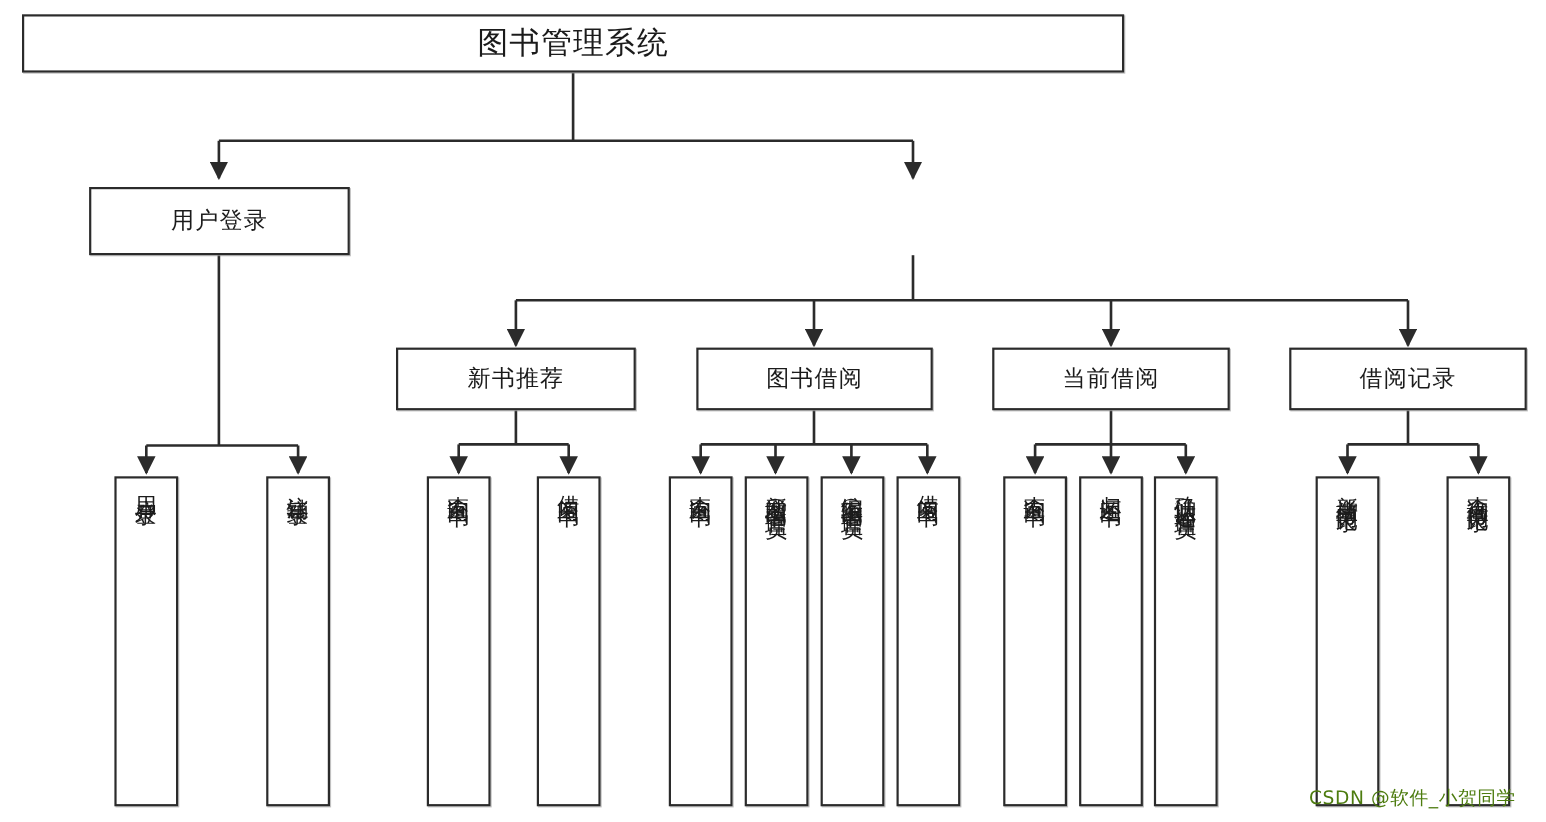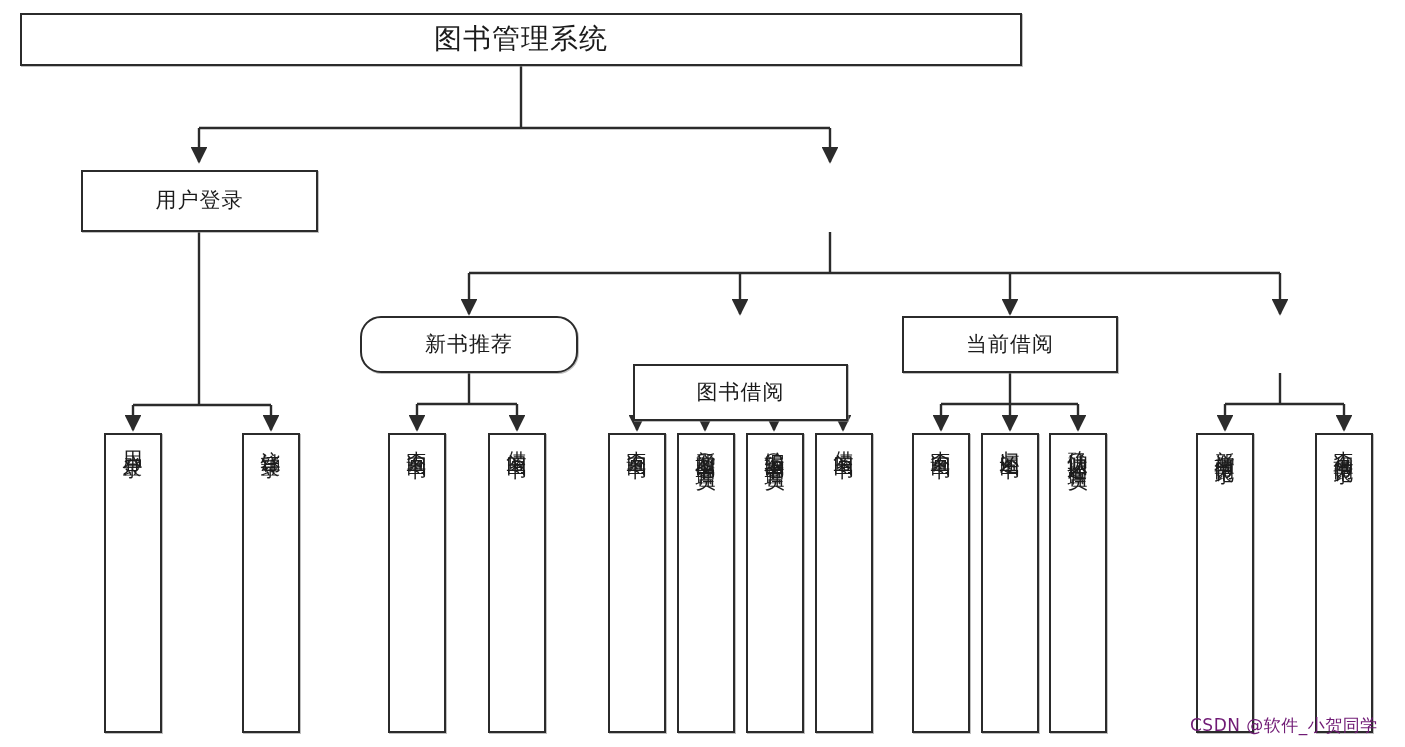--- a/index.html
+++ b/index.html
@@ -55,21 +55,21 @@
     letter-spacing: 3px;
     font-size: 20px;
     line-height: 1;
   }
   .node.root .node-label { font-size: 28px; }
   .watermark {
     position: absolute;
     left: 1190px;
     top: 714px;
     font-size: 17px;
-    color: #701a75;
+    color: #4d7c0f;
     white-space: nowrap;
     z-index: 9;
     letter-spacing: 0.5px;
   }
 </style>
 </head>
 <body>
 
 <div id="diagram-canvas">
 
@@ -124,28 +124,31 @@
   </svg>
 
   <div class="node root" style="left:20px; top:13px; width:1002px; height:53px;">
     <span class="node-label">图书管理系统</span>
   </div>
 
   <div class="node" style="left:81px; top:170px; width:237px; height:62px;">
     <span class="node-label">用户登录</span>
   </div>
 
-  <div class="node" style="left:360px; top:316px; width:218px; height:57px;border-radius:21px;">
+  <div class="node" style="left:360px; top:316px; width:218px; height:57px;">
     <span class="node-label">新书推荐</span>
   </div>
-  <div class="node" style="left:633px; top:316px; width:215px; height:57px;margin-top:48px;">
+  <div class="node" style="left:633px; top:316px; width:215px; height:57px;">
     <span class="node-label">图书借阅</span>
   </div>
   <div class="node" style="left:902px; top:316px; width:216px; height:57px;">
     <span class="node-label">当前借阅</span>
+  </div>
+  <div class="node" style="left:1172px; top:316px; width:216px; height:57px;">
+    <span class="node-label">借阅记录</span>
   </div>
 
   <div class="node leaf" style="left:104px; top:433px; width:58px; height:300px;">
     <span class="node-label">用户登录</span>
   </div>
   <div class="node leaf" style="left:242px; top:433px; width:58px; height:300px;">
     <span class="node-label">注销登录</span>
   </div>
 
   <div class="node leaf" style="left:388px; top:433px; width:58px; height:300px;">

